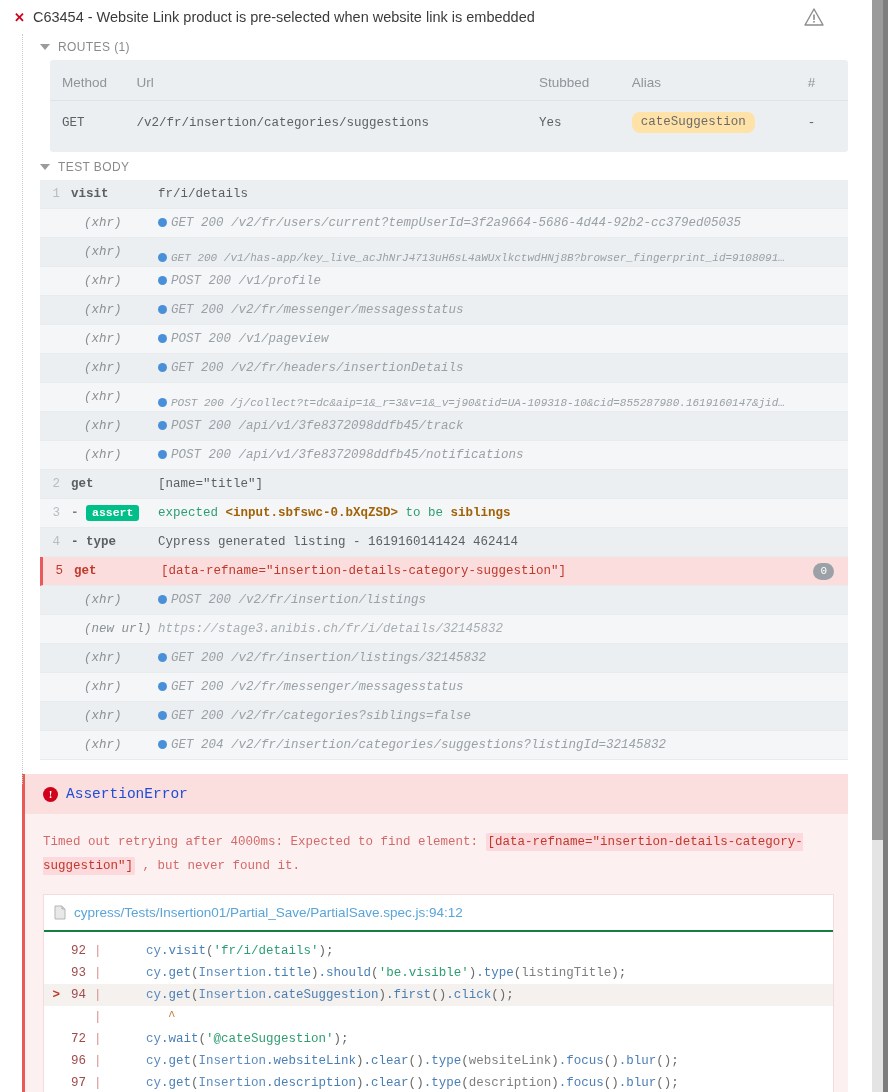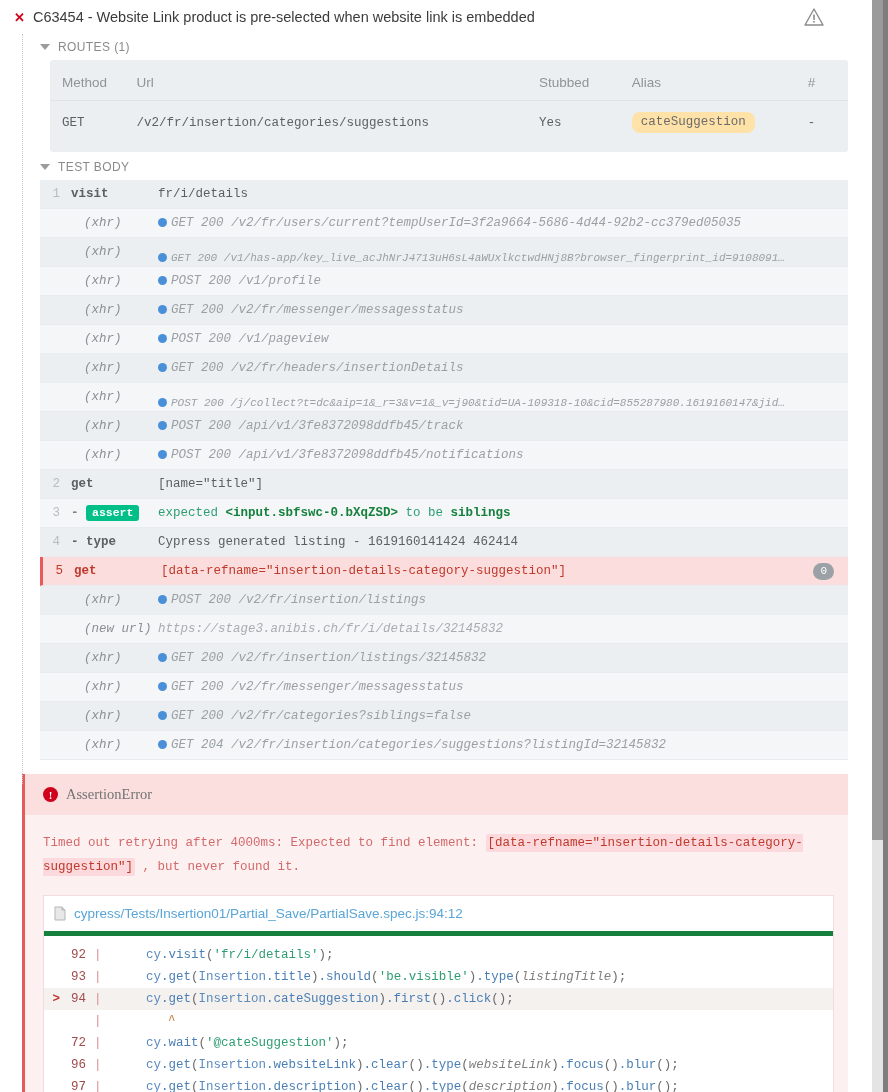--- a/index.html
+++ b/index.html
@@ -187,21 +187,21 @@
     display: inline-block;
     background: #00bf88;
     color: #fff;
     font-size: 11.5px;
     font-weight: bold;
     border-radius: 3px;
     padding: 1px 6px 2px 6px;
     font-family: "Liberation Mono", monospace;
   }
   .assert-line { color: #2e9e72; }
-  .assert-line b { color: #15803d; }
+  .assert-line b { color: #a16207; }
   .cmd.failed {
     background: #fbdddd;
     border-left: 3px solid #e85a5a;
   }
   .cmd.failed .cmd-num { color: #c0392b; }
   .cmd.failed .cmd-name,
   .cmd.failed .cmd-msg { color: #c0392b; }
   .count-badge {
     background: #9ba1a6;
     color: #fff;
@@ -226,22 +226,22 @@
   }
   .err-icon {
     width: 15px; height: 15px; border-radius: 50%;
     background: #d0021b; color: #fff;
     font-size: 11px; font-weight: bold;
     display: inline-flex; align-items: center; justify-content: center;
     margin-right: 8px;
     font-family: "Liberation Serif", serif;
   }
   .error-title {
-    color: #737373; font-size: 14.5px;
-    font-family: Liberation Serif, serif;
+    color: #1d4ed8; font-size: 14.5px;
+    font-family: Liberation Mono, monospace;
   }
   .error-msg {
     padding: 16px 20px 10px 18px;
     color: #d36a6a;
     font-size: 12.5px;
     line-height: 24px;
     font-family: "Liberation Mono", monospace;
   }
   .error-msg .sel {
     background: #fbd9dd;
@@ -250,21 +250,21 @@
     color: #c0392b;
   }
   .codeframe {
     margin: 6px 14px 0 18px;
     background: #ffffff;
     border: 1px solid #f3dcdd;
   }
   .cf-head {
     display: flex; align-items: center;
     padding: 10px 0 10px 10px;
-    border-bottom: 5px solid #15803d;
+    border-bottom: 2px solid #15803d;
   }
   .file-icon { width: 12px; height: 15px; margin-right: 8px; }
   .cf-path {
     color: #5aa5d8; font-size: 13.5px;
     font-family: "Liberation Sans", sans-serif;
   }
   .cf-body { padding: 8px 0 0 0; }
   .cf-line {
     display: flex;
     font-family: "Liberation Mono", monospace;
@@ -281,21 +281,21 @@
     width: 34px; text-align: right;
     color: #a14c4c;
     padding-right: 8px;
   }
   .cf-bar { color: #d89090; width: 16px; }
   .cf-code { padding-left: 36px; color: #4a4a4a; }
   .tk-obj  { color: #5b8bbf; }
   .tk-prop { color: #4a7fb5; }
   .tk-str  { color: #2e9e72; }
   .tk-pn   { color: #6b6b6b; }
-  .tk-id   { color: #7f7f7f; font-style: italic; }
+  .tk-id   { color: #7f7f7f; }
   .caret-up { color: #c77b3a; }
 </style>
 </head>
 <body>
 
 <div id="root">
 
   <div class="content">
 
     <div class="test-header">

